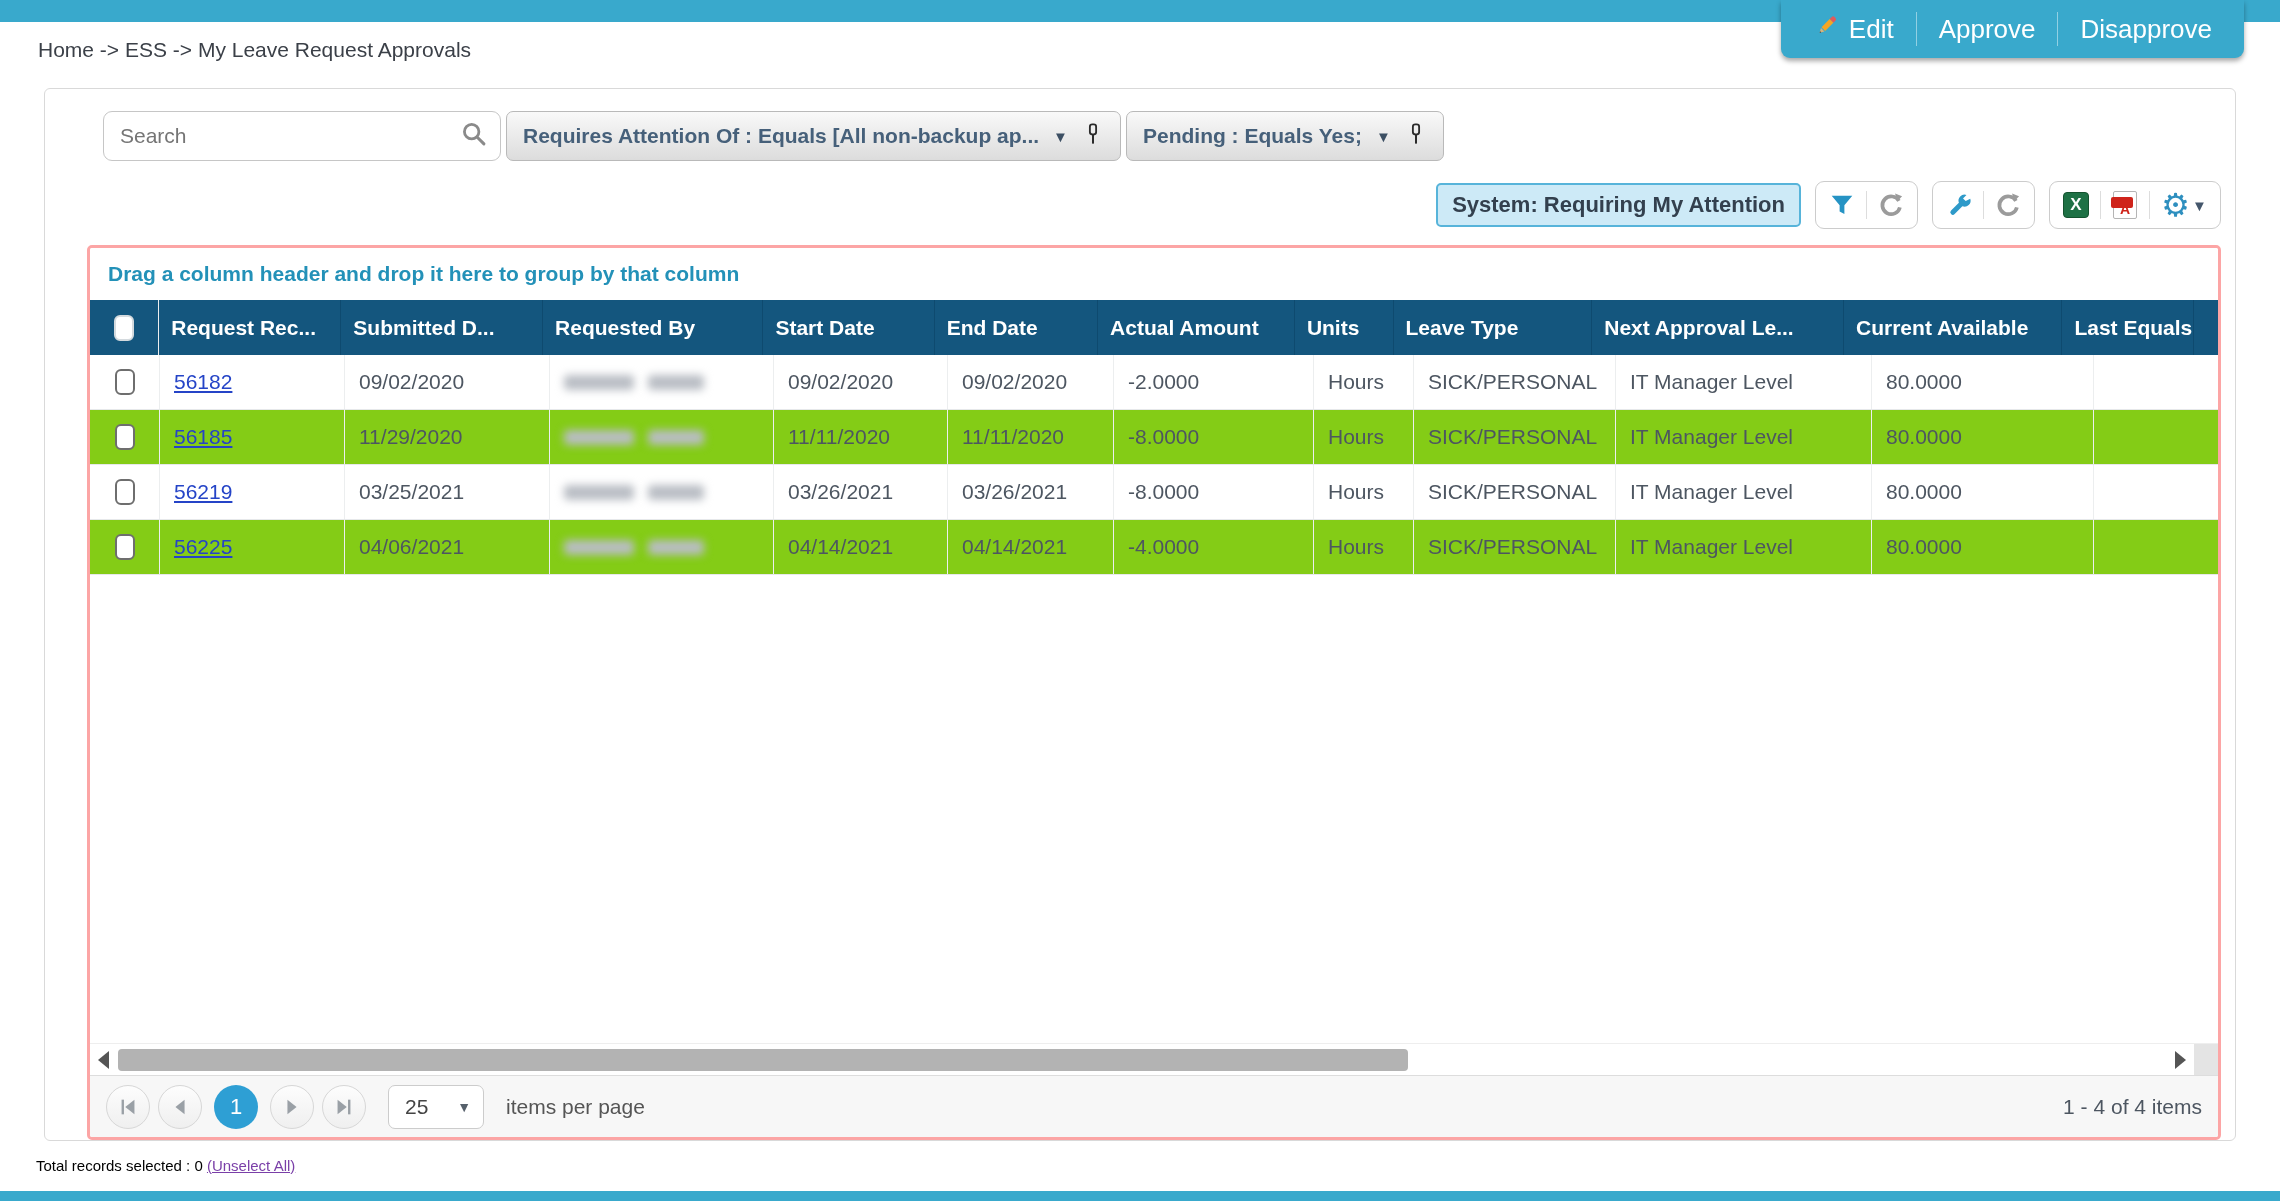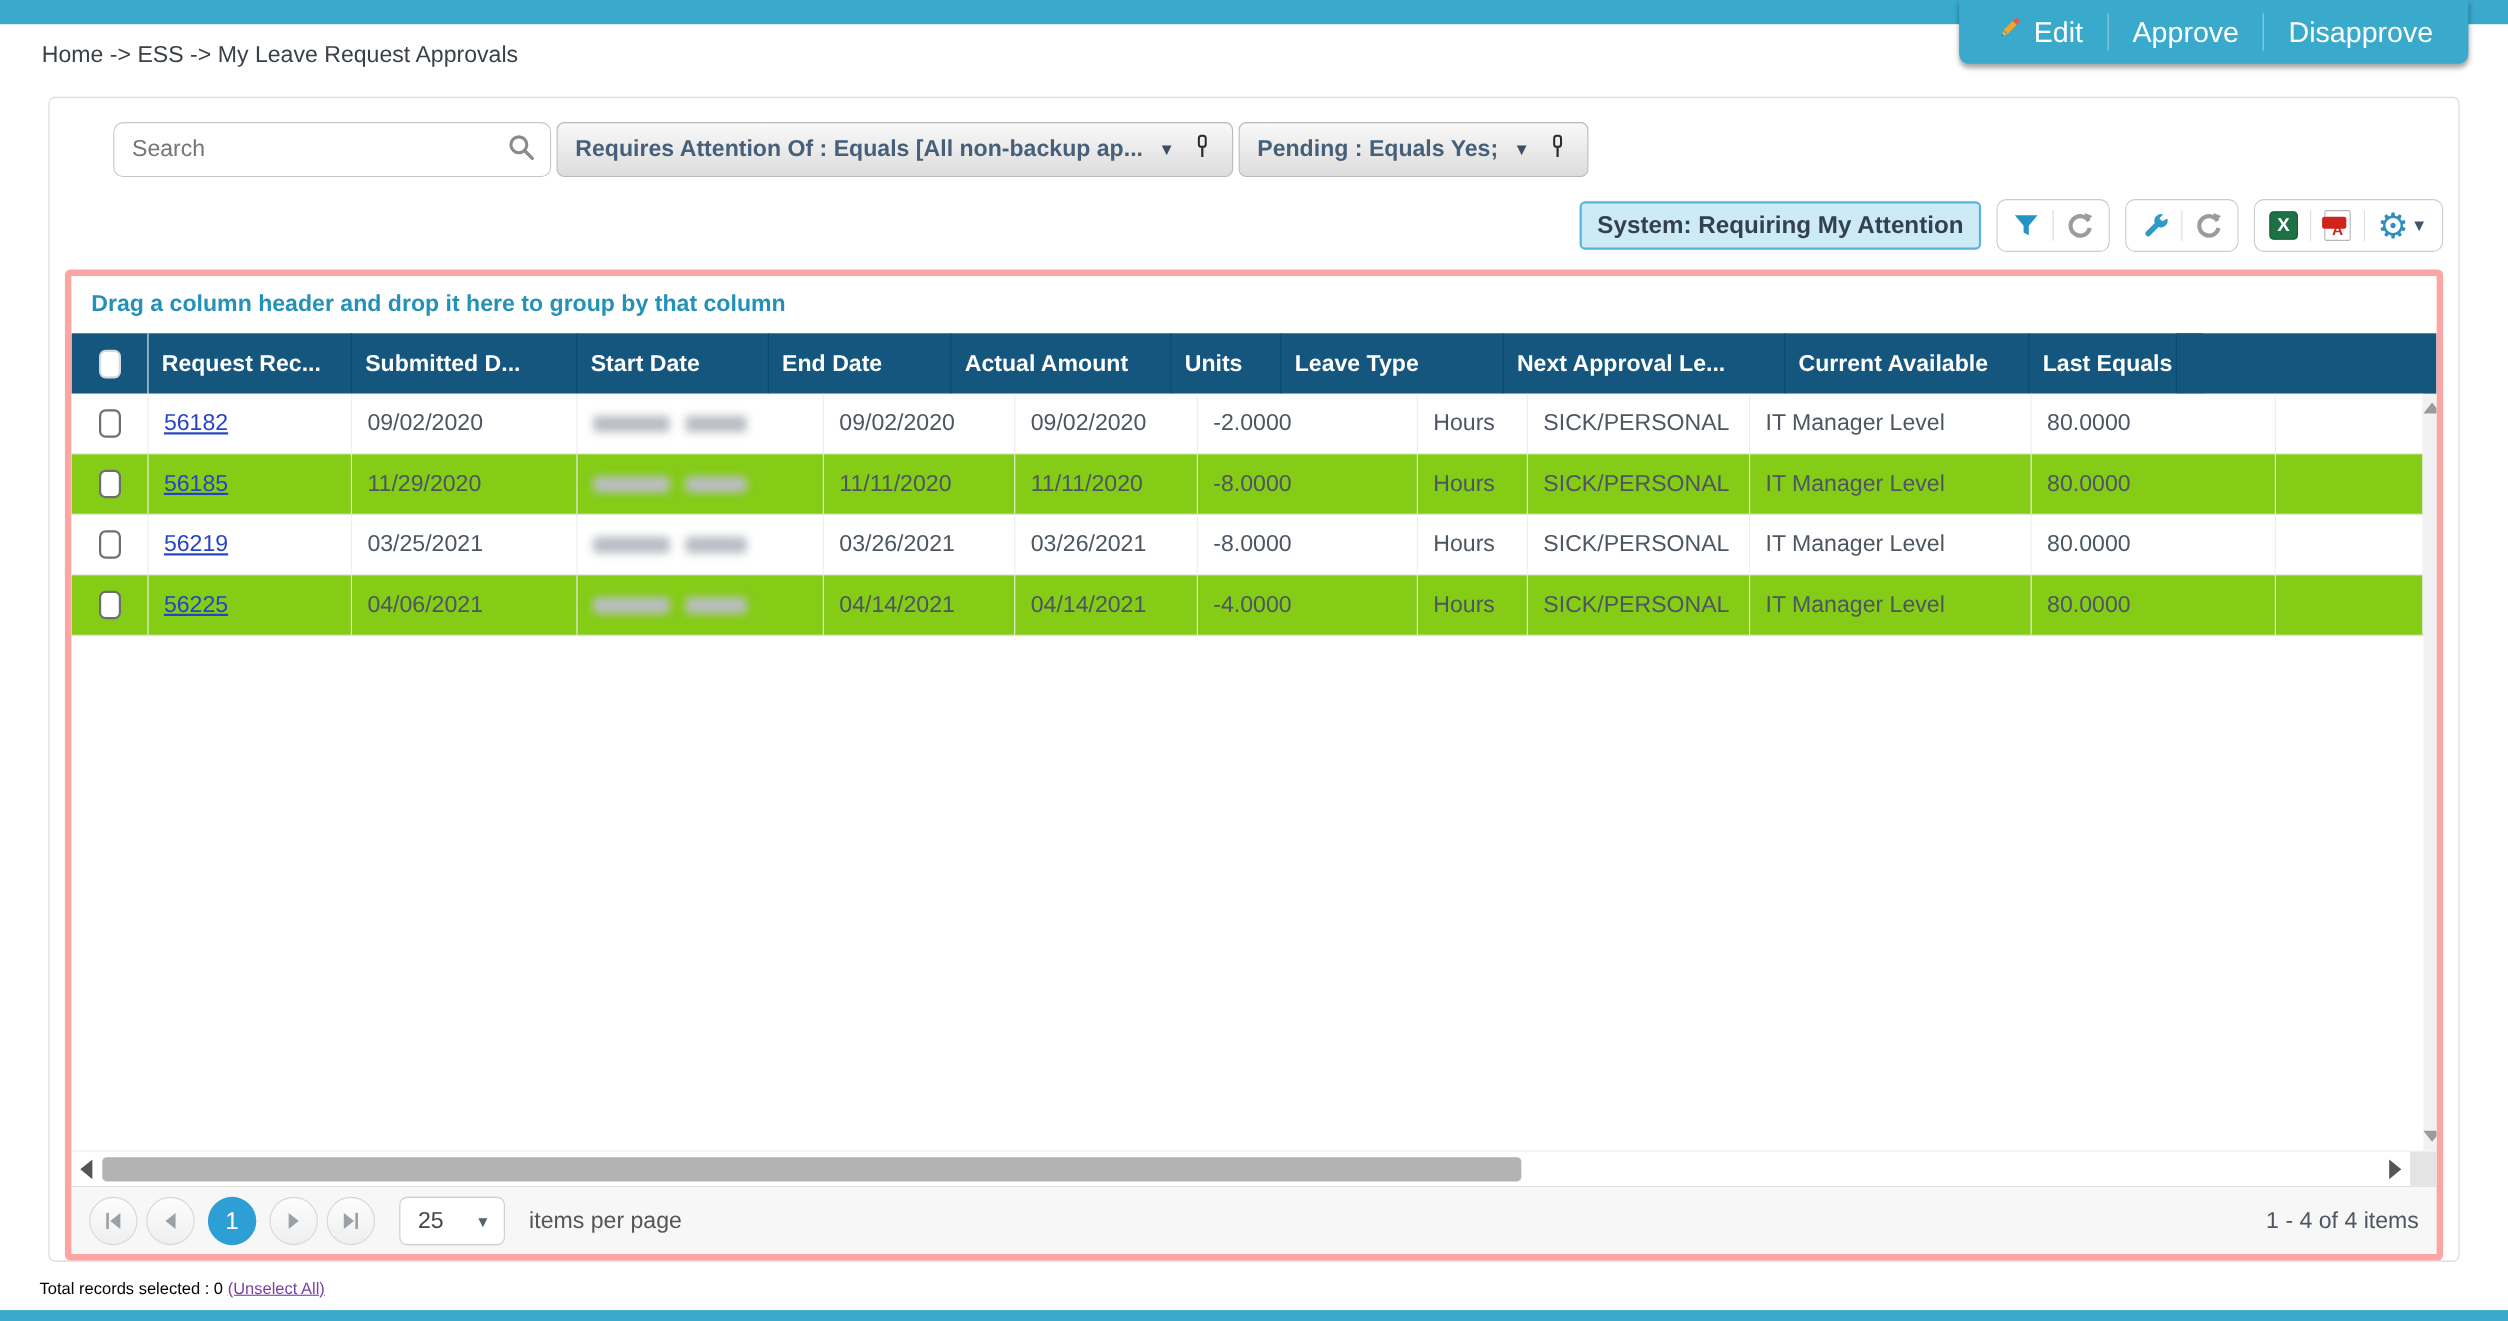--- a/index.html
+++ b/index.html
@@ -66,21 +66,21 @@
     font-size:17px; font-weight:bold; display:flex; align-items:center; justify-content:center;
     border:1px solid #14532f;
   }
   .pdf {
     width:24px; height:28px; background:#fff; border:1px solid #b5b5b5; border-radius:2px;
     position:relative; display:flex; align-items:center; justify-content:center;
   }
   .pdf .band { position:absolute; top:5px; left:-3px; right:3px; height:11px; background:#cf241b; border-radius:2px; }
   .pdf .a { position:relative; z-index:1; color:#cf241b; font-weight:bold; font-size:14px; margin-top:8px; }
   
-  .grid-wrap { margin-top:16px; border:6px solid #fca5a5; border-radius:5px; overflow:hidden; }
+  .grid-wrap { margin-top:16px; border:3px solid #fca5a5; border-radius:5px; overflow:hidden;margin-left:28px; }
   .group-hint {
     height:52px; display:flex; align-items:center; padding-left:18px;
     font-size:21px; font-weight:bold; color:#2391b8; background:#fff; cursor:default;
   }
   .hdr { display:flex; background:#14567e; height:55px; }
   .hdr-cell {
     color:#fff; font-size:21px; font-weight:bold; display:flex; align-items:center;
     padding:0 12px; border-right:1px solid #0e4a6f; overflow:hidden; white-space:nowrap; cursor:pointer;
   }
   .hdr-stub { width:24px; background:#14567e; }
@@ -253,20 +253,21 @@
   </div>
 
   <div class="grid-wrap">
     <div class="group-hint">Drag a column header and drop it here to group by that column</div>
     <div class="hdr" id="grid-header">
         <div class="hdr-cell cell c" style="width: 70px; justify-content: center;">
           <span class="cb hdr-cb"></span>
         </div>
         <div class="hdr-cell" style="width: 185px; justify-content: flex-start;">Request Rec...</div>
         <div class="hdr-cell" style="width: 205px; justify-content: flex-start;">Submitted D...</div>
+        <div class="hdr-cell" style="width: 224px; justify-content: flex-start;">Requested By</div>
         <div class="hdr-cell" style="width: 174px; justify-content: flex-start;">Start Date</div>
         <div class="hdr-cell" style="width: 166px; justify-content: flex-start;">End Date</div>
         <div class="hdr-cell" style="width: 200px; justify-content: flex-start;">Actual Amount</div>
         <div class="hdr-cell" style="width: 100px; justify-content: flex-start;">Units</div>
         <div class="hdr-cell" style="width: 202px; justify-content: flex-start;">Leave Type</div>
         <div class="hdr-cell" style="width: 256px; justify-content: flex-start; text-align: right;">Next Approval Le...</div>
         <div class="hdr-cell" style="width: 222px; justify-content: flex-start;">Current Available</div>
         <div class="hdr-cell" style="width: 134px; justify-content: flex-start;">Last Equals</div>
         <div class="hdr-stub"></div>
       </div>

